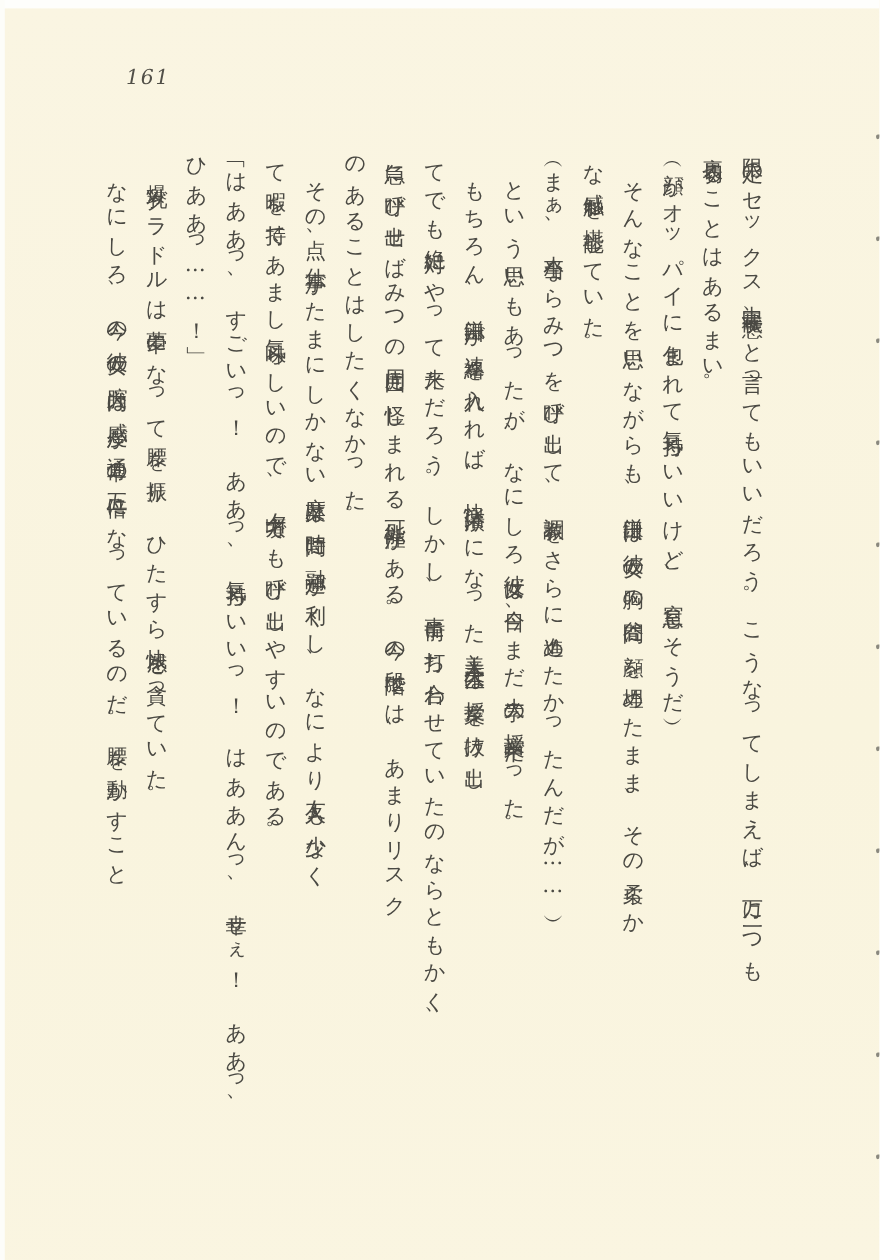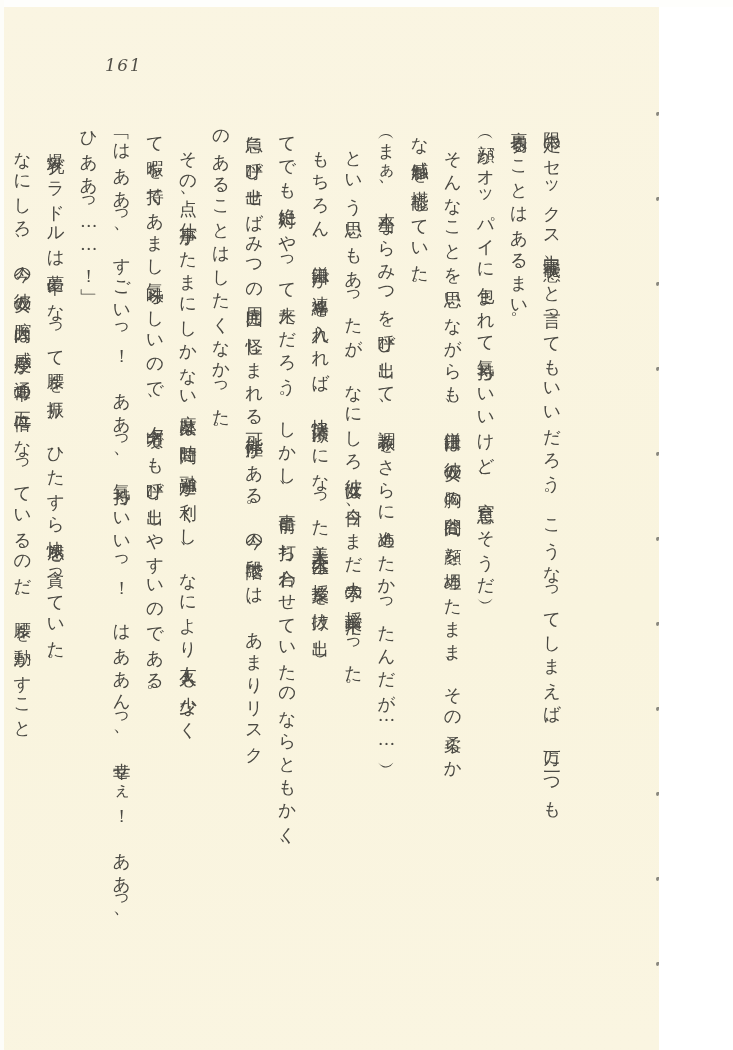--- a/index.html
+++ b/index.html
@@ -5,21 +5,21 @@
   html, body {
     margin: 0;
     padding: 0;
     width: 733px;
     height: 1050px;
     background: #ffffff;
     overflow: hidden;
   }
   #book-page {
     position: relative;
-    width: 659px;
+    width: 733px;
     height: 1050px;
     background: linear-gradient(175deg, var(--paper, #faf5e2) 0%, #f9f4de 60%, #faf5e1 100%);
     font-family: "DejaVu Serif", "Liberation Serif", serif;
   }
   
   .scan-edge-top {
     position: absolute; top: 0; left: 0;
     width: 733px; height: 7px;
     background: #fefefc;
   }

